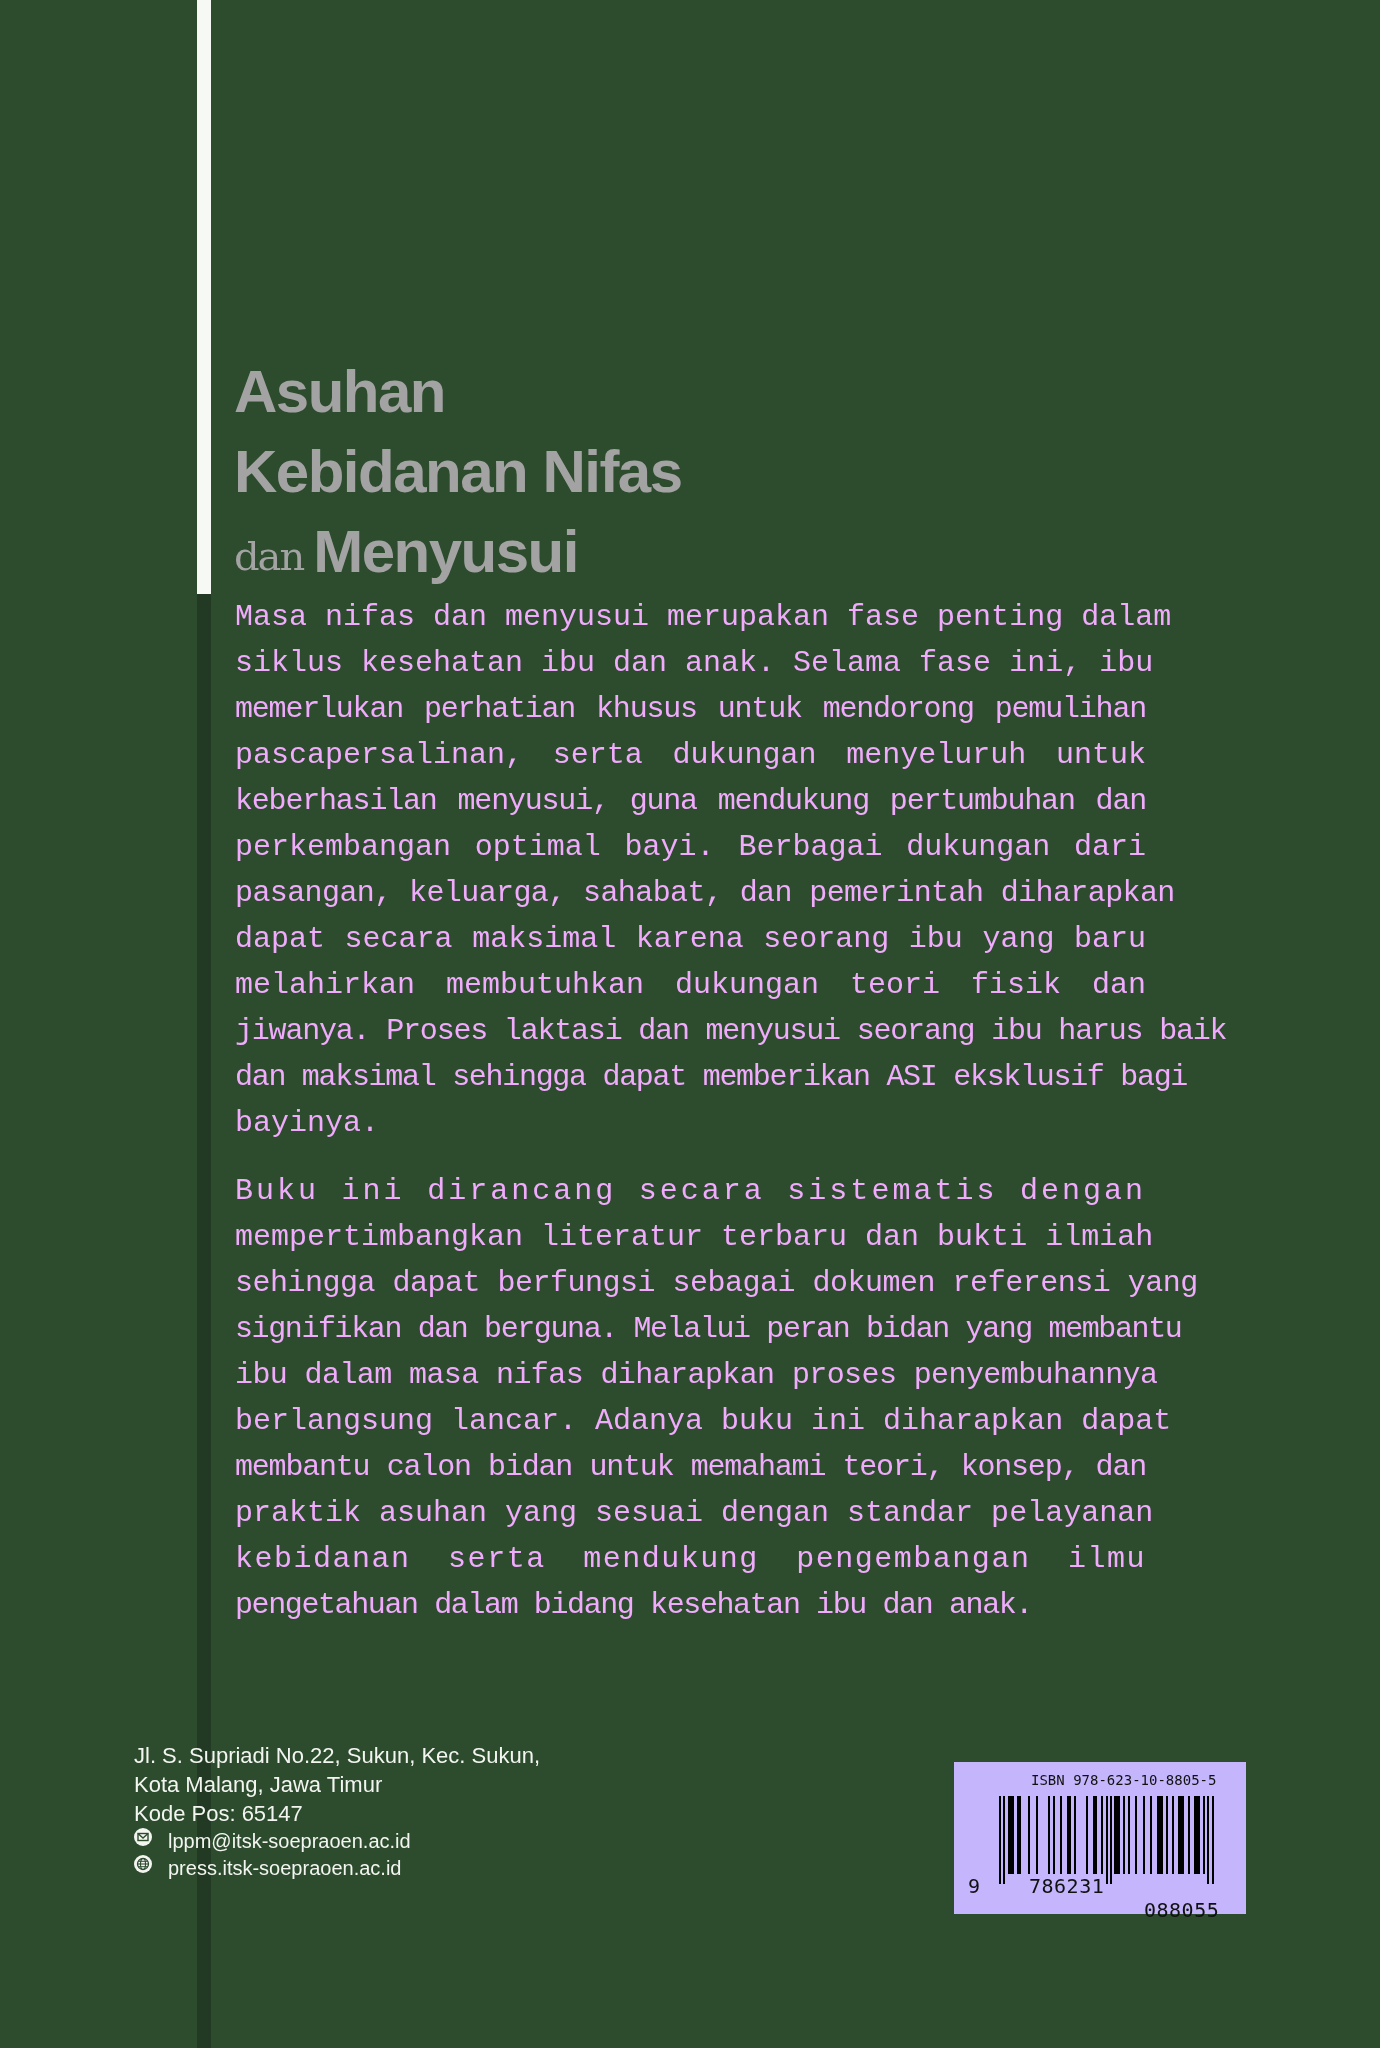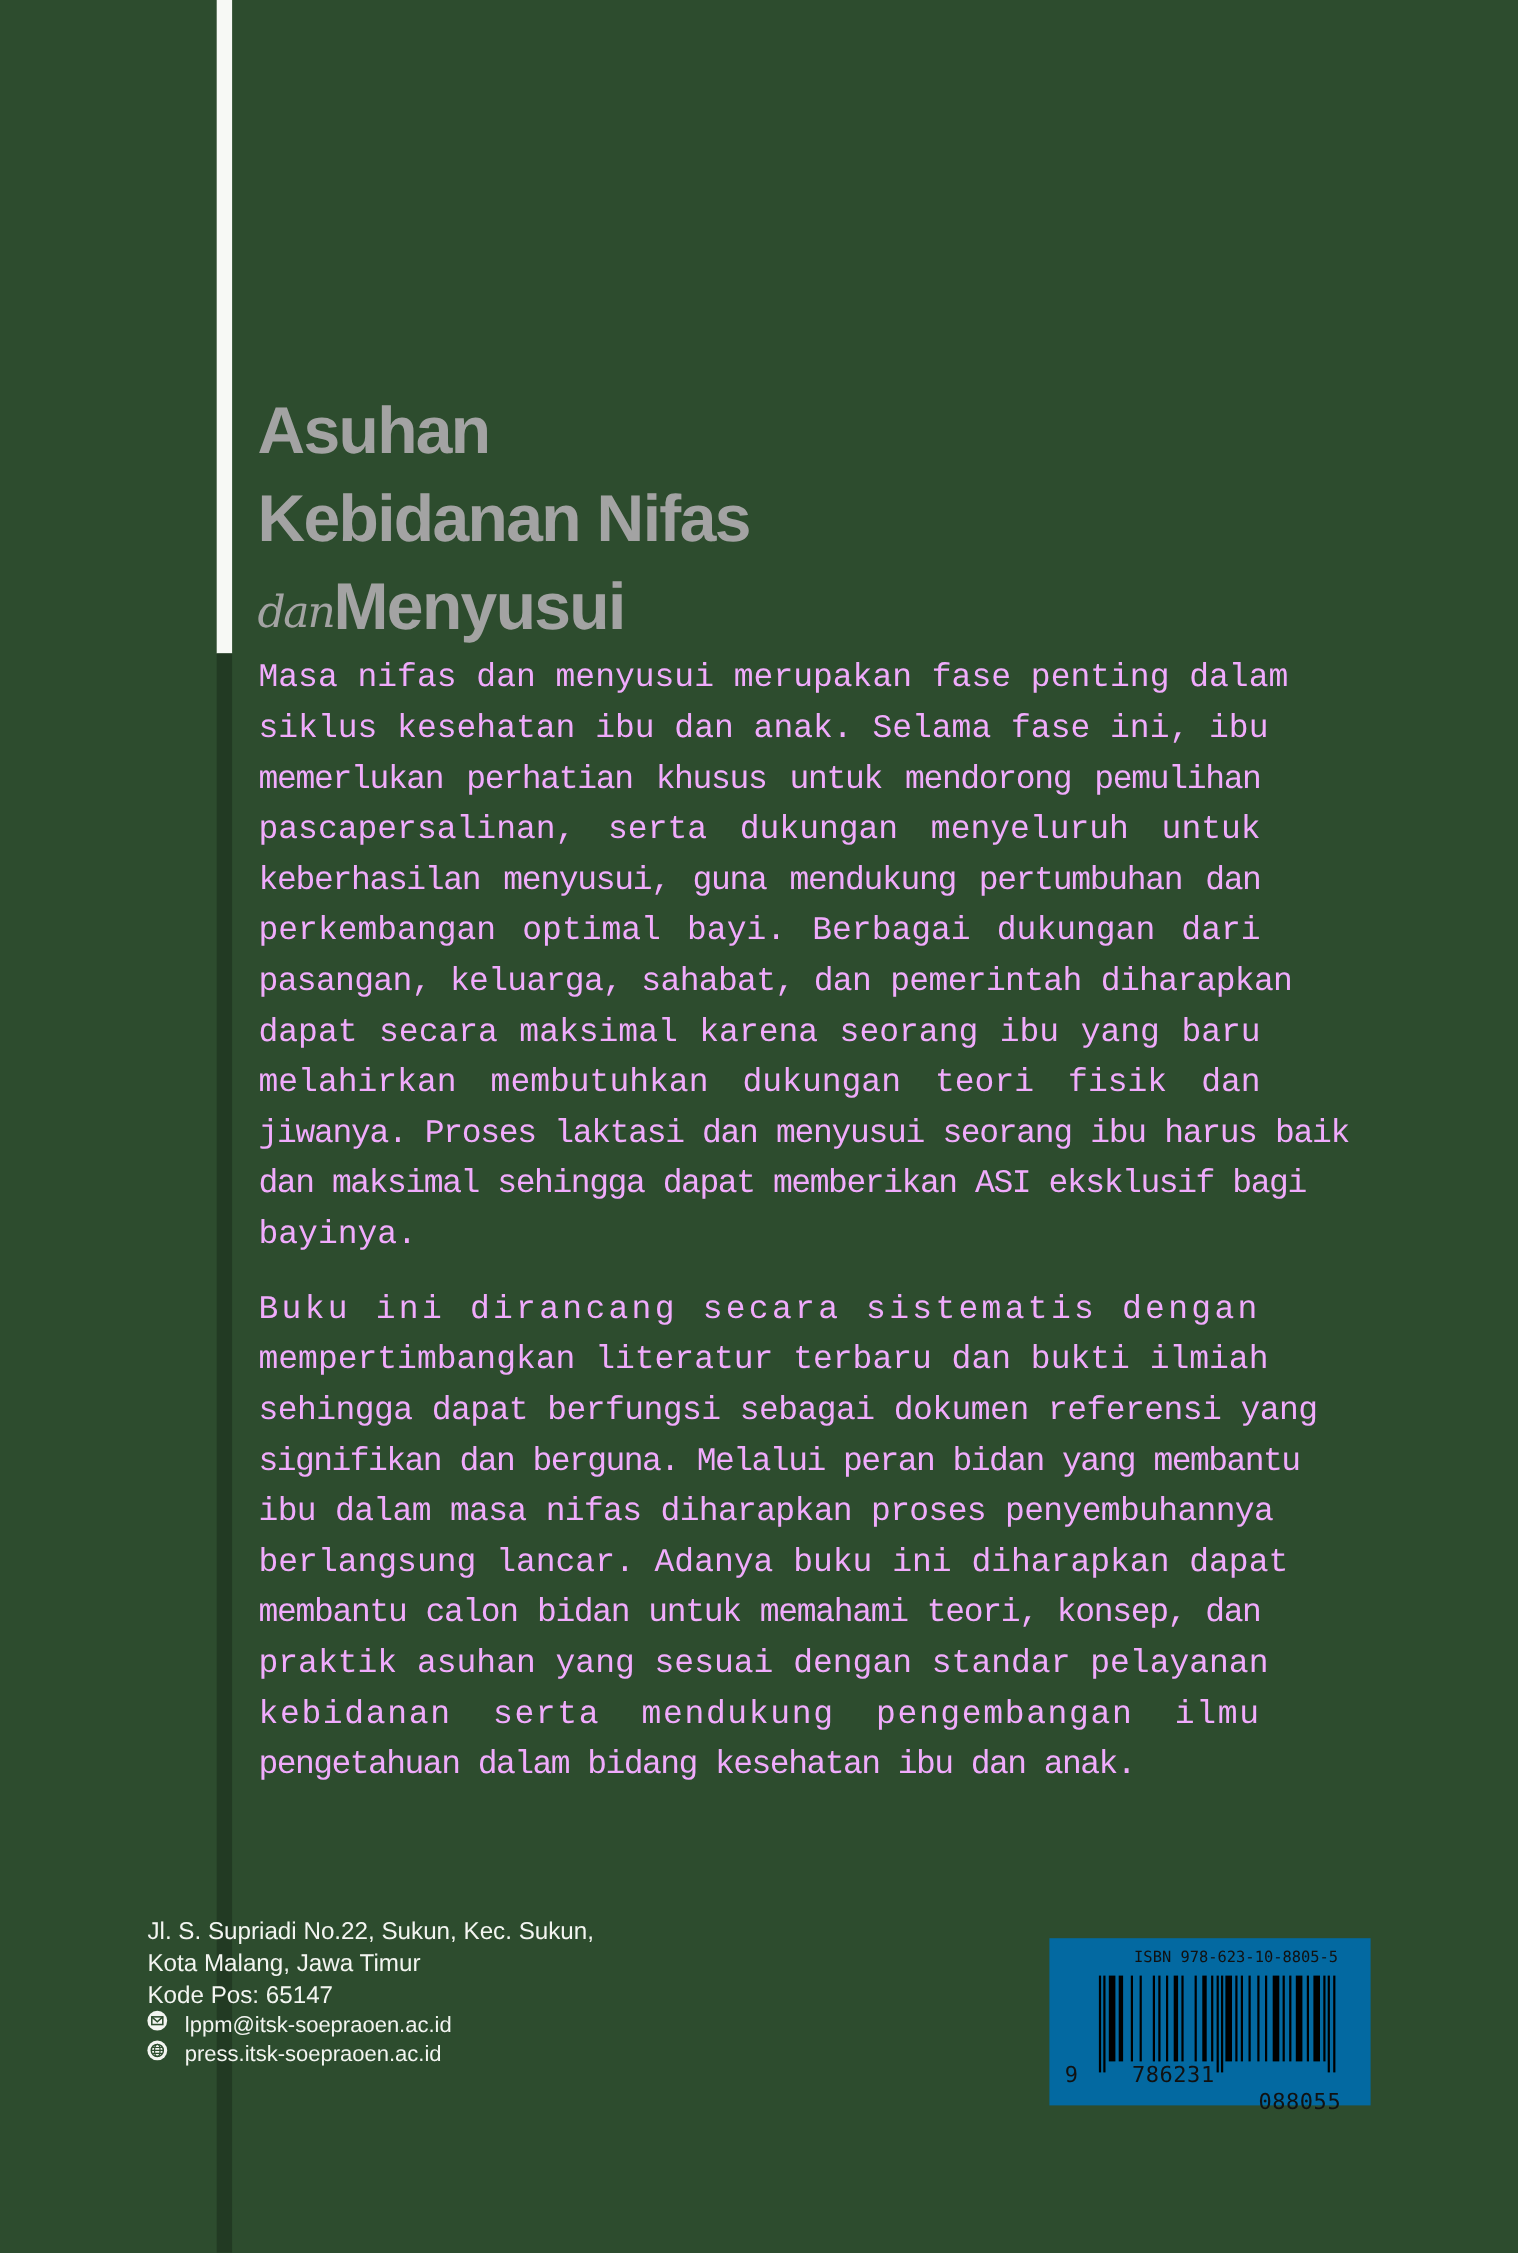--- a/index.html
+++ b/index.html
@@ -24,24 +24,24 @@
     font-family: "Liberation Sans", sans-serif;
     font-weight: bold;
     font-size: 60px;
     line-height: 80px;
     letter-spacing: -1.5px;
     color: #a3a3a3;
   }
   .title .line { display: block; white-space: nowrap; }
   .title .dan {
     font-family: "DejaVu Serif", serif;
-    font-style: italic;
     font-weight: normal;
     font-size: 40px;
     letter-spacing: -2px;
+    margin-right: 10px;
     position: relative; top: -2px;
   }
   .body-text {
     position: absolute; left: 235px; width: 911px;
     font-family: Liberation Mono, monospace;
     font-size: 30px;
     line-height: 46px;
     color: #f0abfc;
   }
   .body-text .ln {
@@ -66,21 +66,21 @@
   .publisher .contact { display: flex; font-size: 20px; line-height: 27px; }
   .publisher .contact .ico {
     width: 18px; height: 18px; border-radius: 50%;
     background: #f3f5f1; margin-right: 16px; position: relative;
     display: inline-block;
   }
   .ico svg { position: absolute; left: 0; top: 0; }
 
   .barcode-box {
     position: absolute; left: 954px; top: 1762px; width: 292px; height: 152px;
-    background: #0369a1;
+    background: #c4b5fd;
   }
   .isbn-text {
     position: absolute; left: 77px; top: 10px; width: 200px;
     font-family: "DejaVu Sans Mono", monospace;
     font-size: 14px; color: #111; letter-spacing: 0px;
   }
   .bars { position: absolute; left: 0; top: 0; }
   .digits {
     position: absolute; top: 112px;
     font-family: "DejaVu Sans Mono", monospace;

